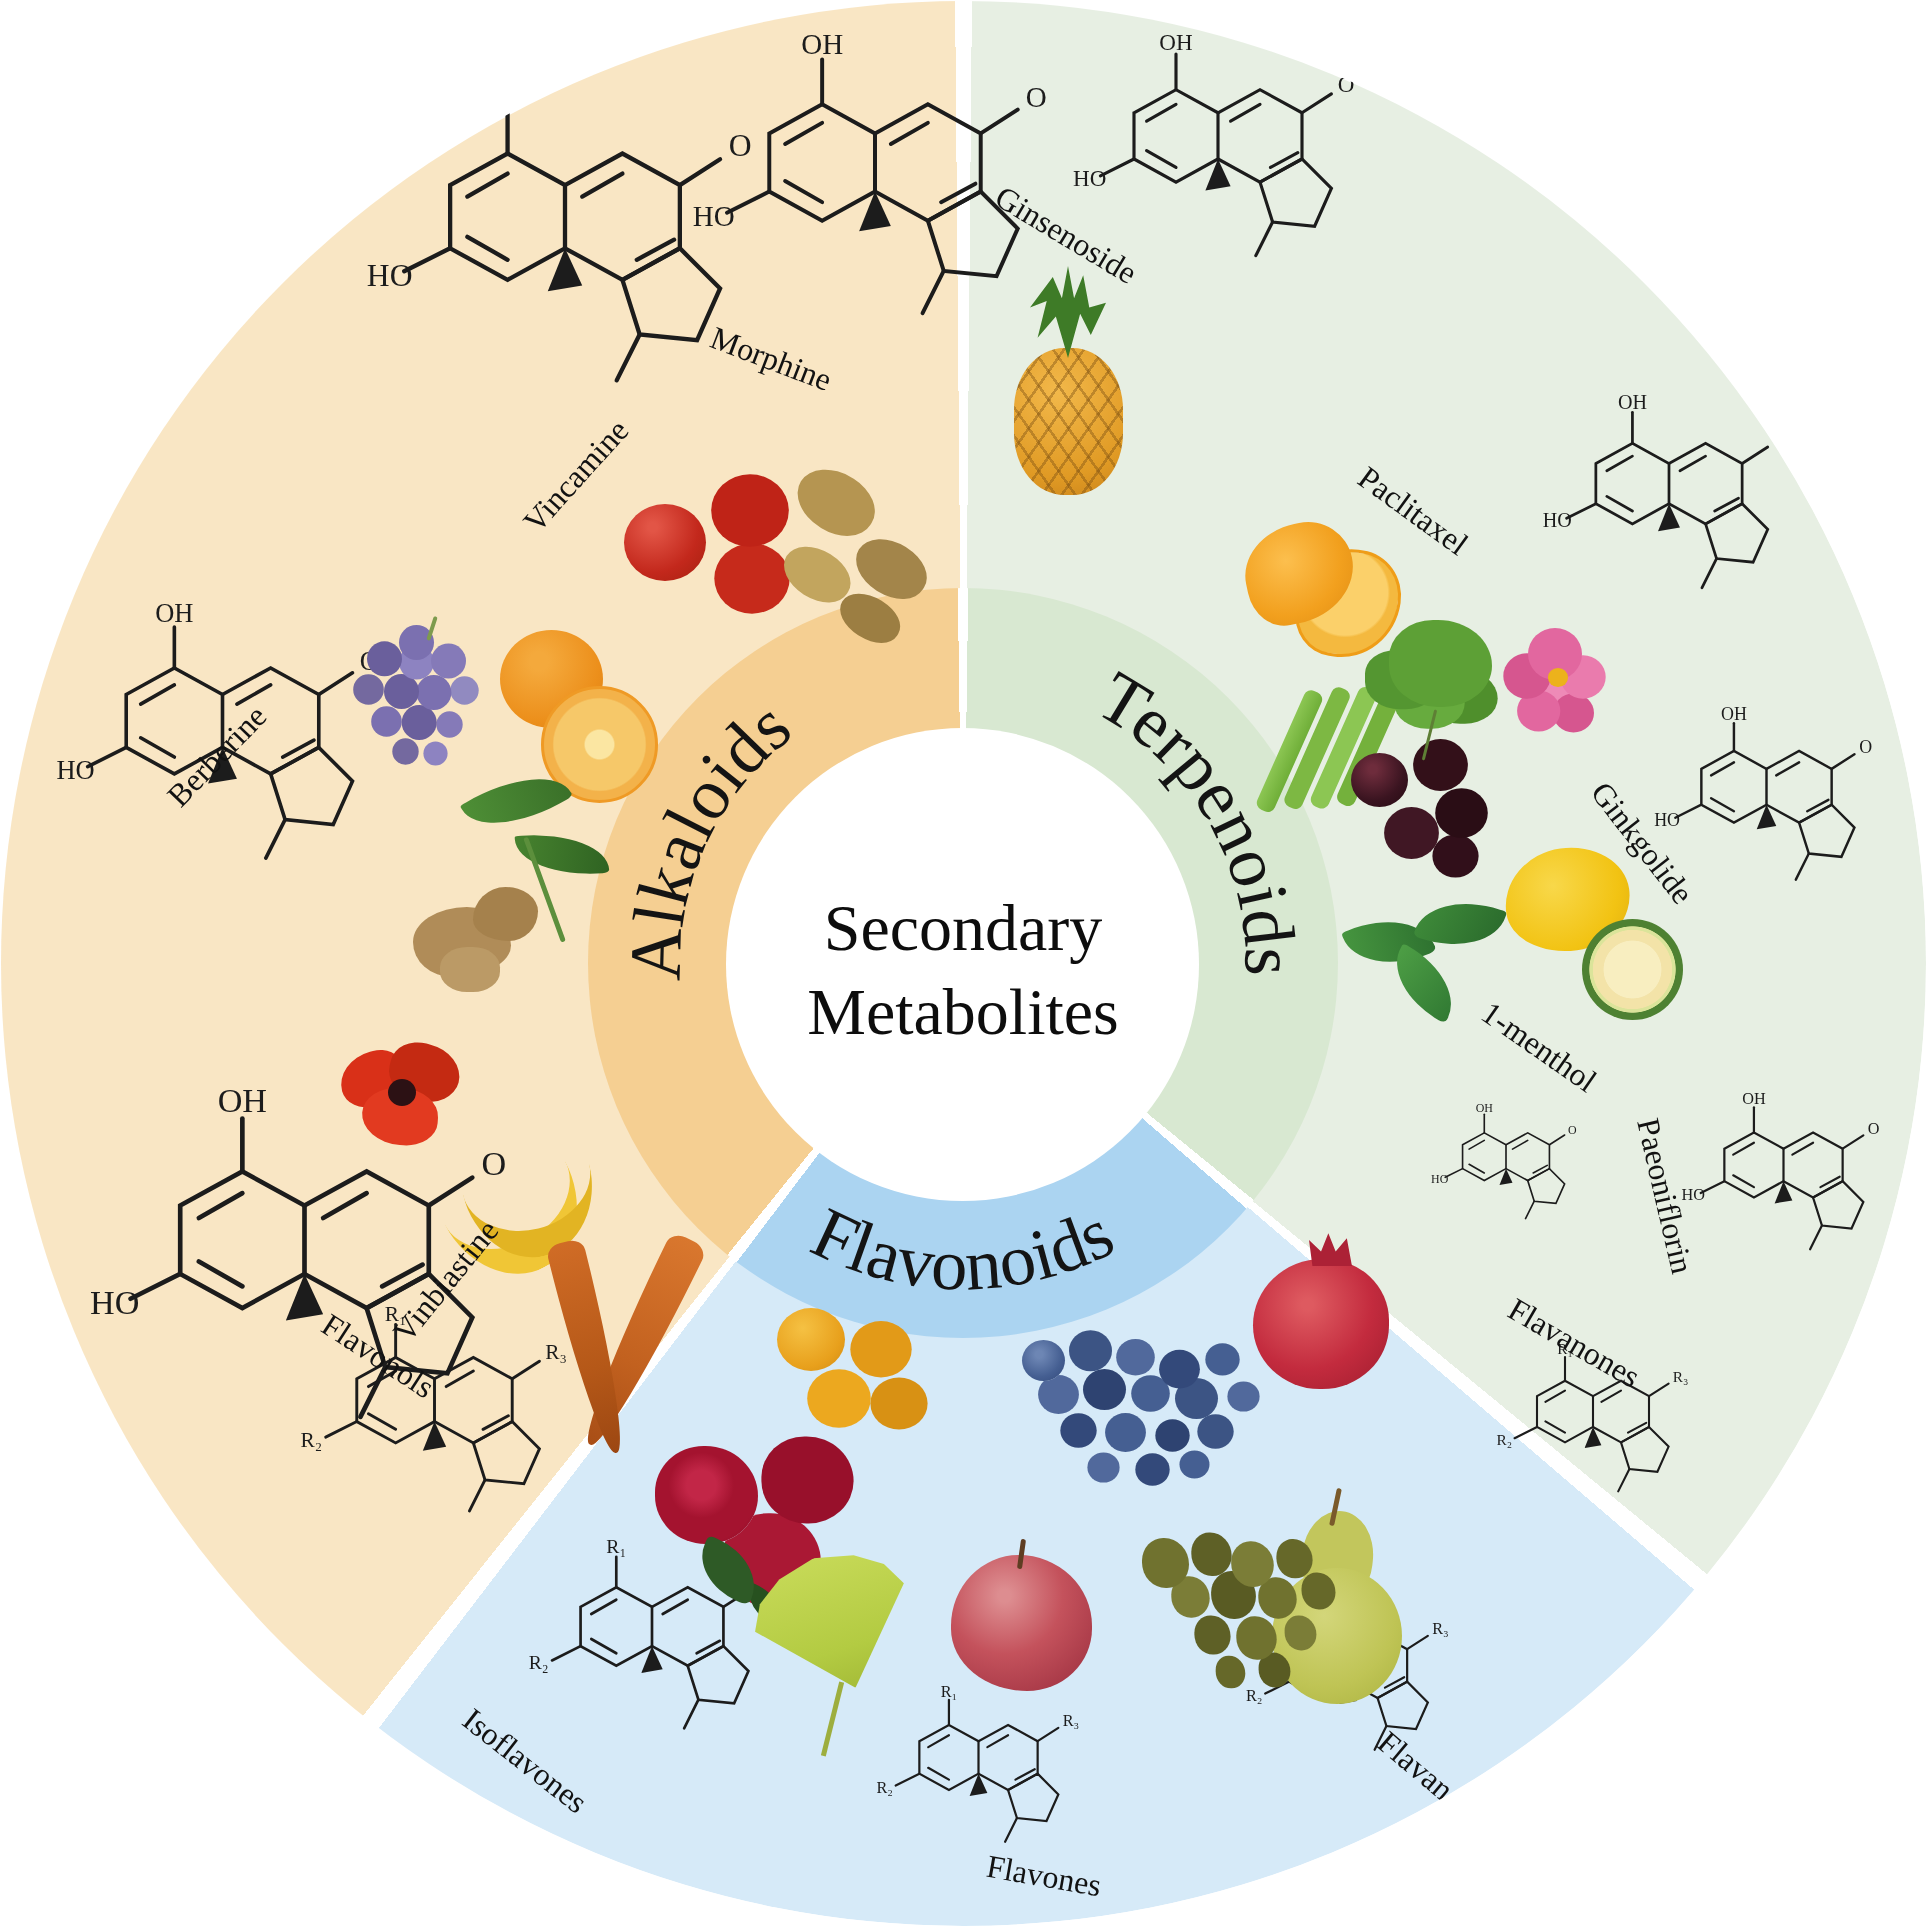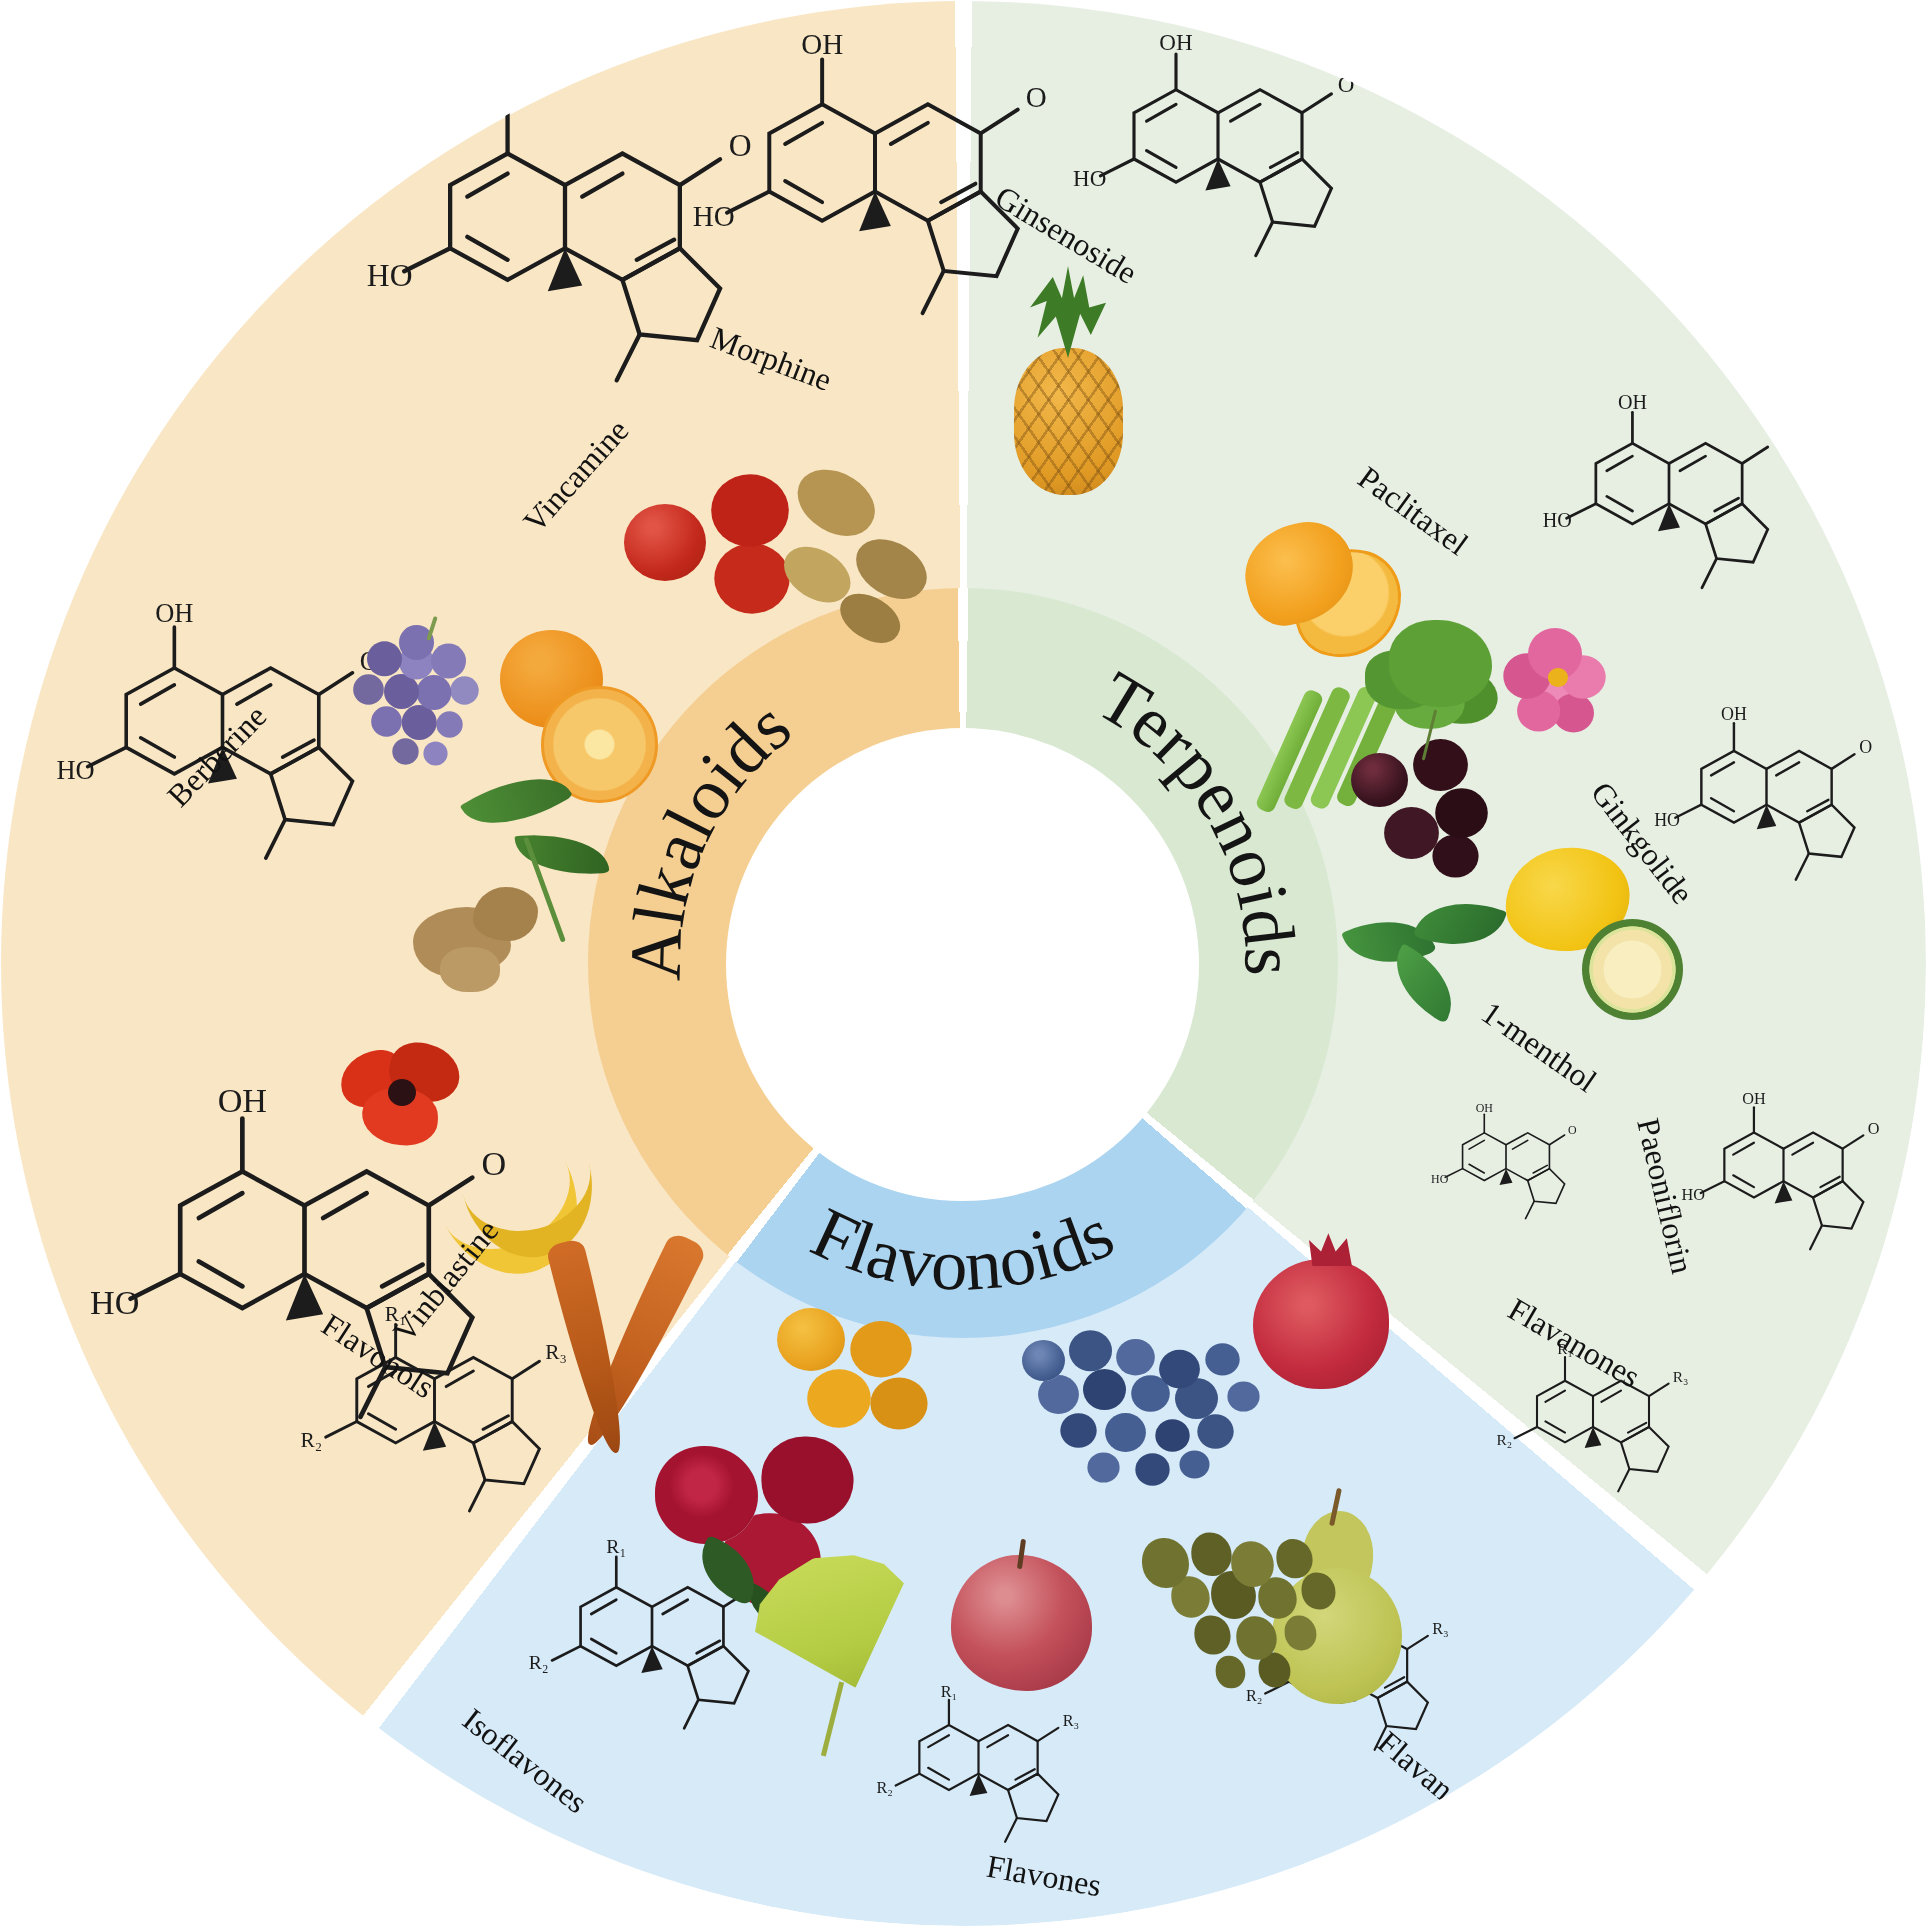--- a/index.html
+++ b/index.html
@@ -594,14 +594,18 @@
     <defs>
       <path id="arcAlk" d="M 1300 1991 A 520 520 0 0 1 1636 1269"></path>
       <path id="arcTer" d="M 1861 1259 A 520 520 0 0 1 2260 1949"></path>
       <path id="arcFla" d="M 1401 2244 A 600 600 0 0 0 2141 2244"></path>
     </defs>
     <text class="ring-label"><textPath href="#arcAlk" startOffset="50%" text-anchor="middle">Alkaloids</textPath></text>
     <text class="ring-label"><textPath href="#arcTer" startOffset="50%" text-anchor="middle">Terpenoids</textPath></text>
     <text class="ring-label"><textPath href="#arcFla" startOffset="50%" text-anchor="middle">Flavonoids</textPath></text>
   </svg>
 
+  <div id="center-title">
+    <div>Secondary</div>
+    <div>Metabolites</div>
+  </div>
 </div>
 
 
 </body></html>

